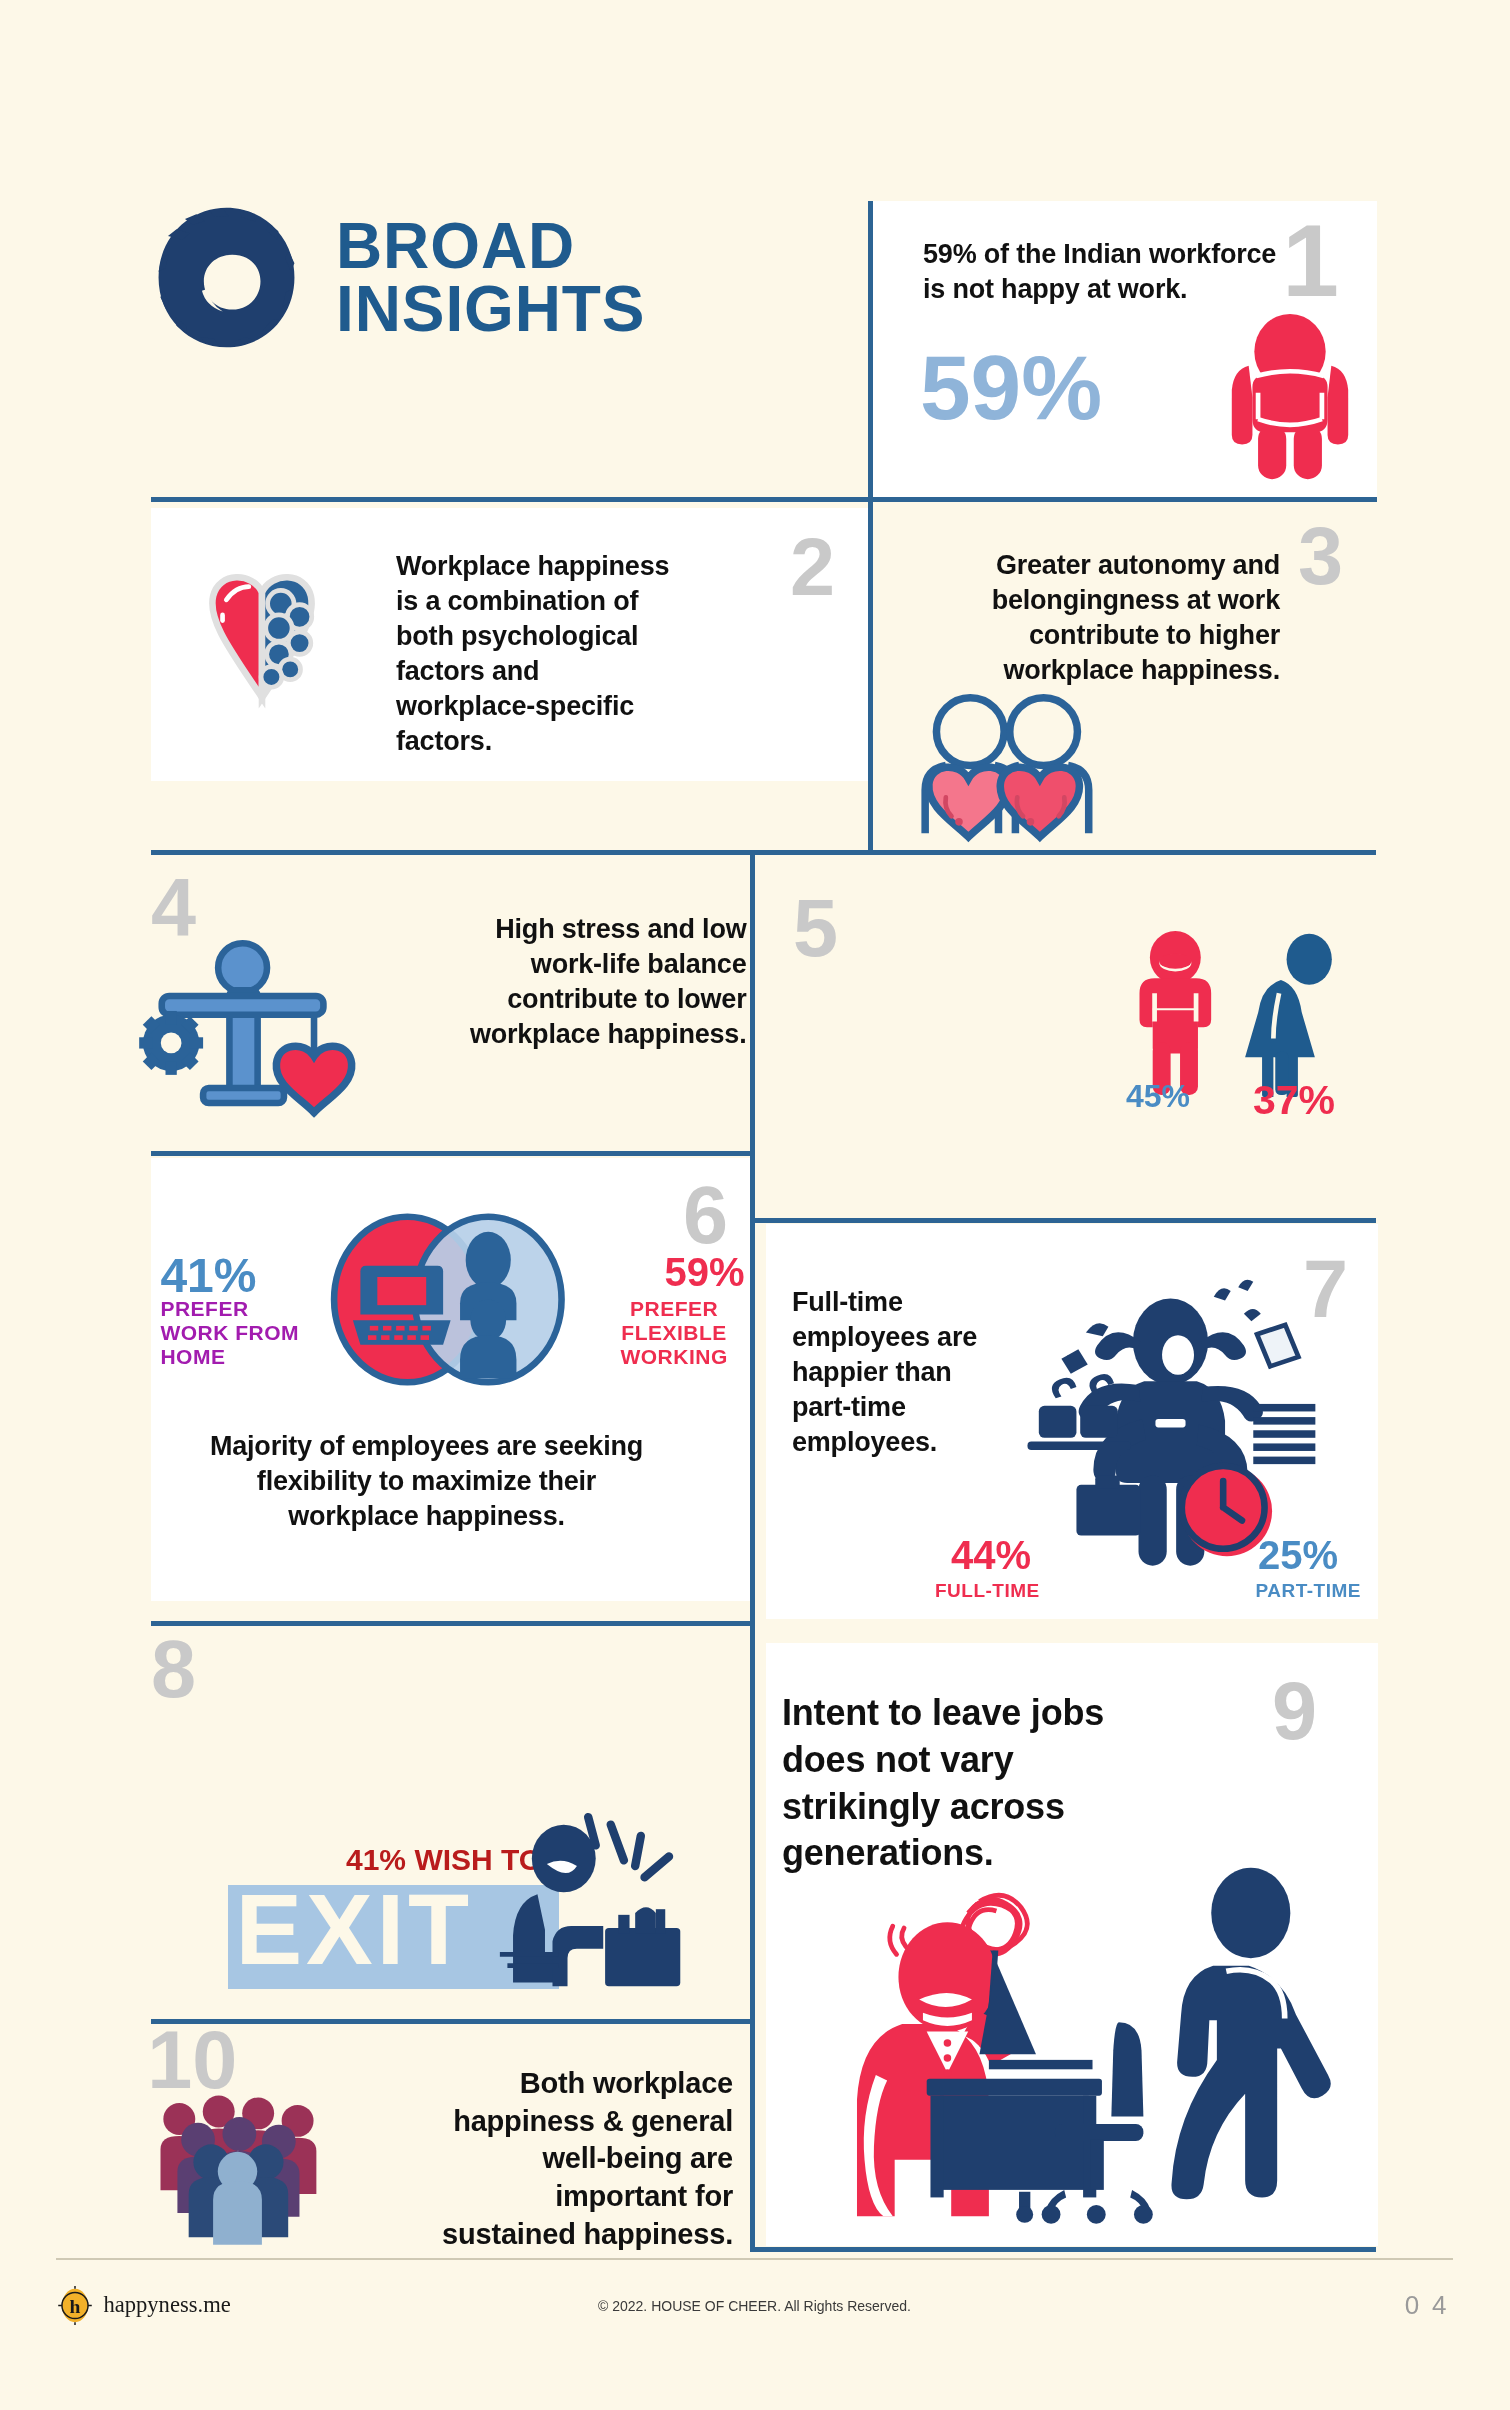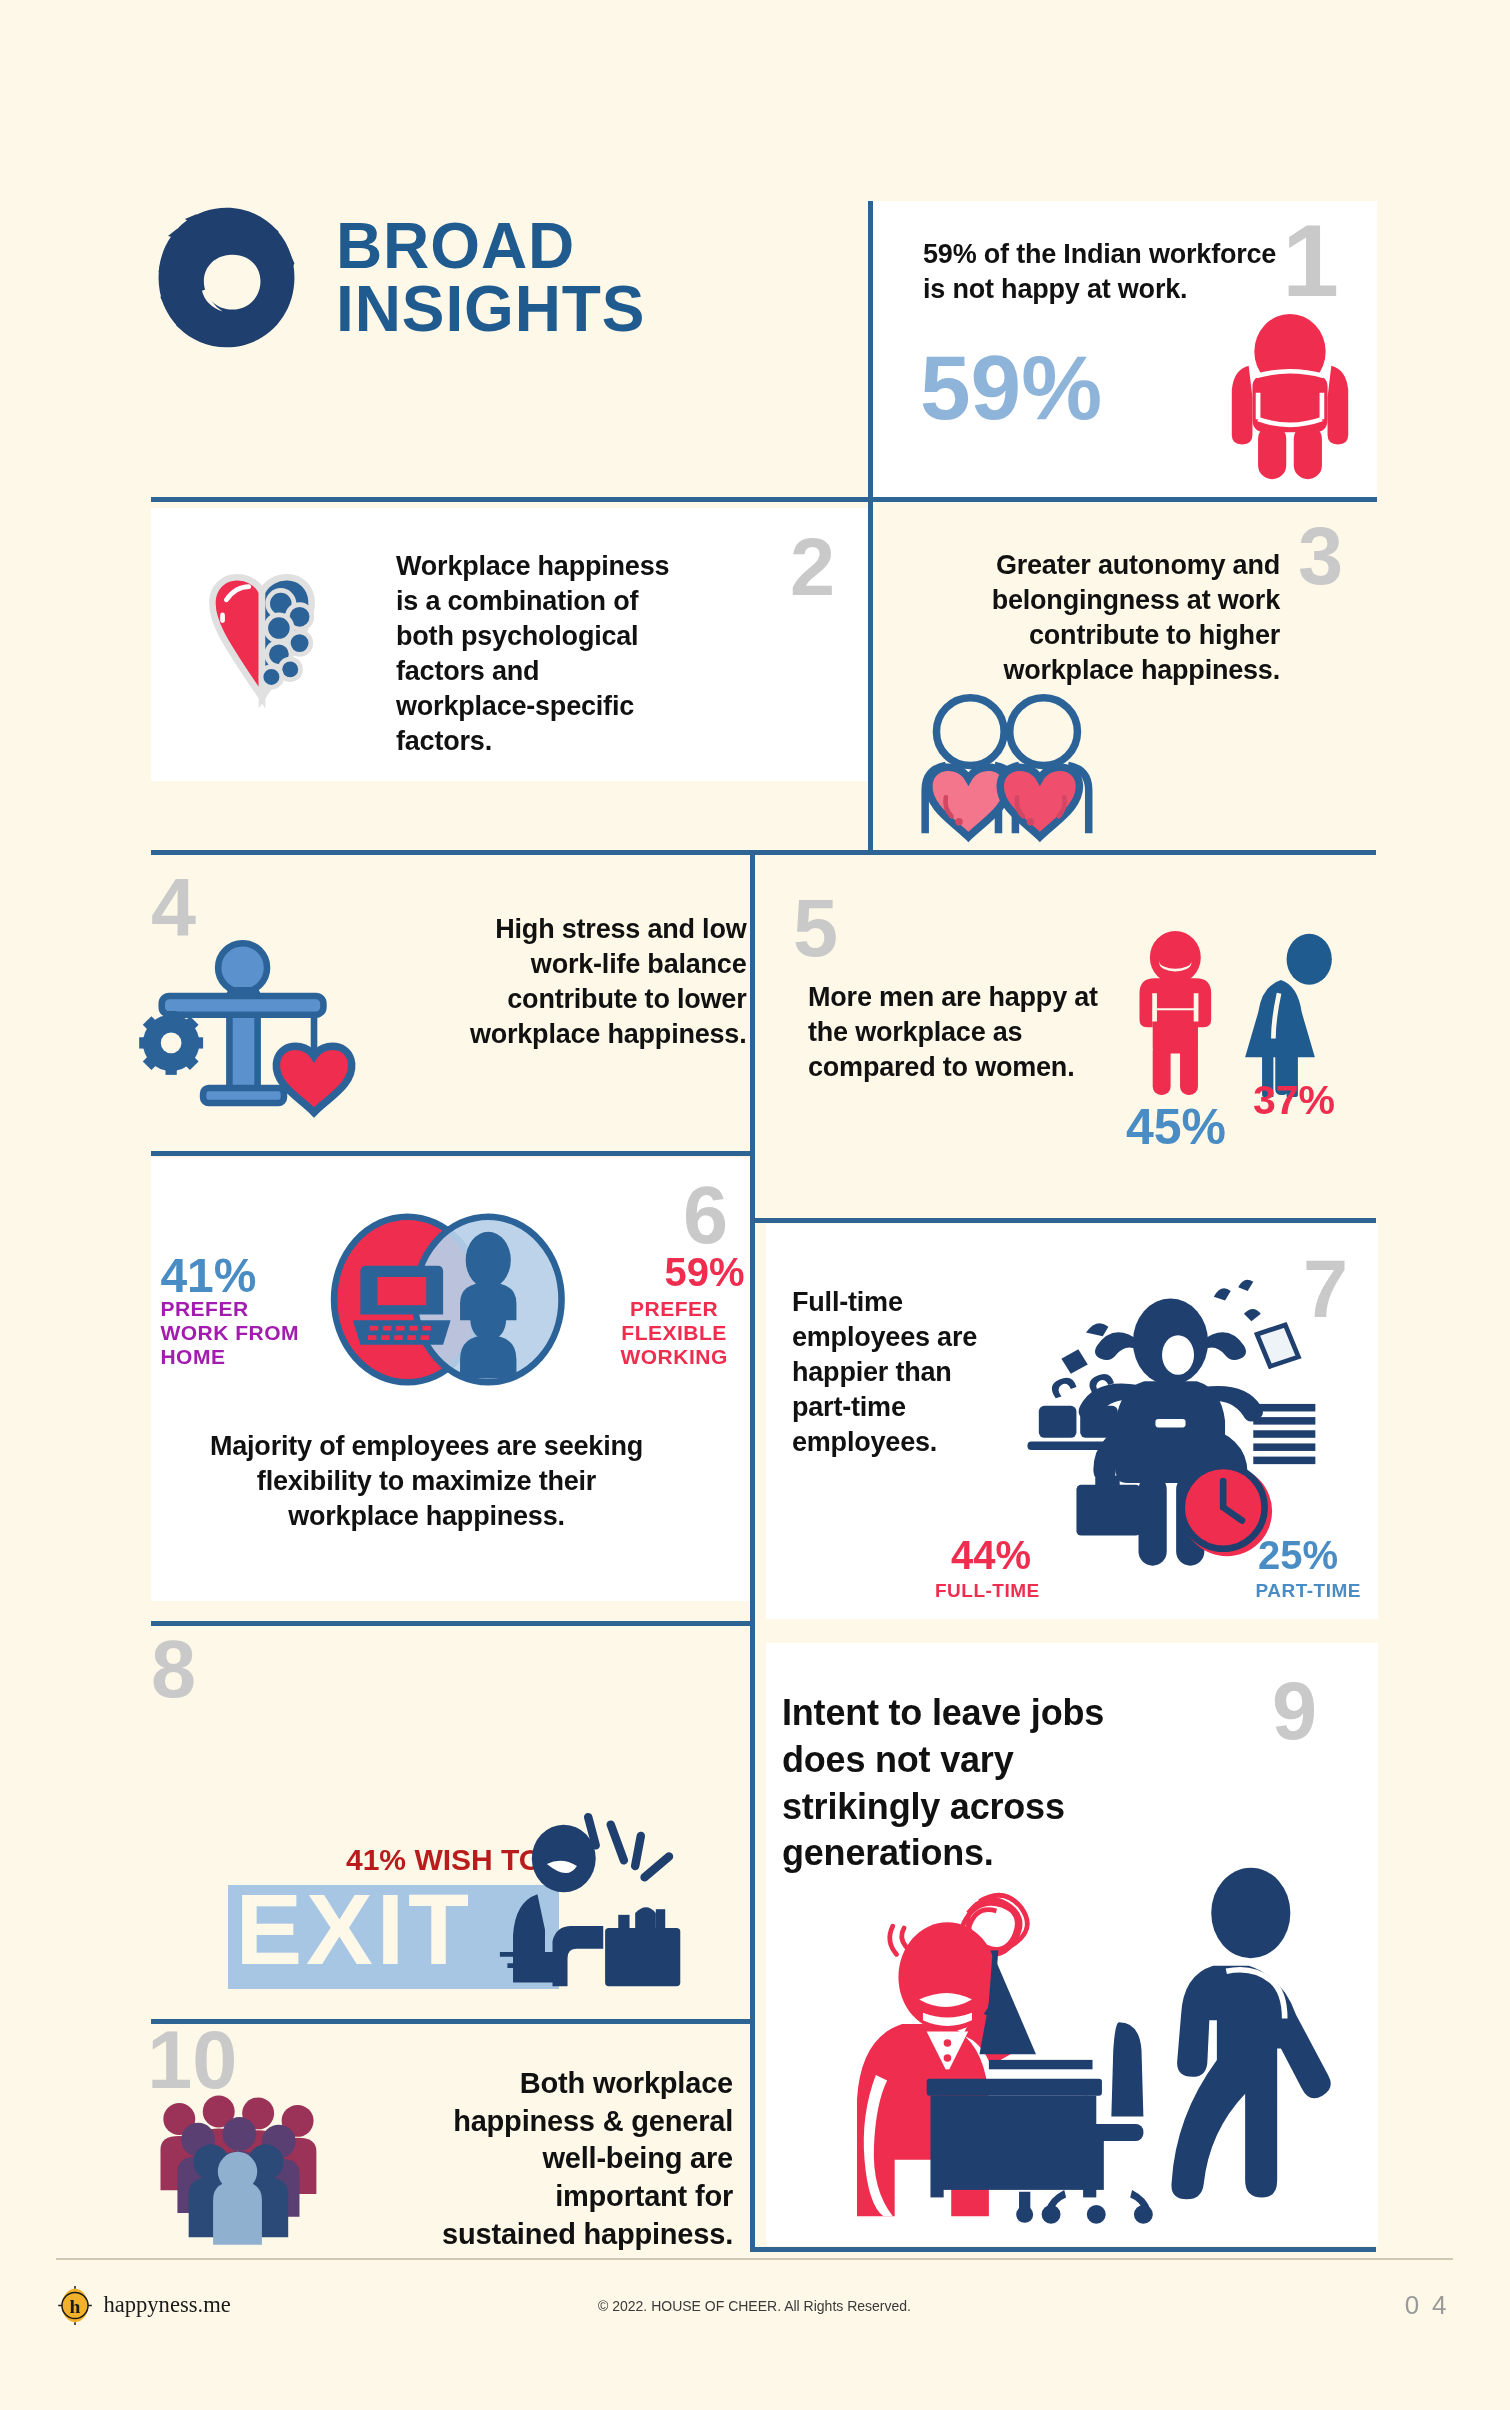--- a/index.html
+++ b/index.html
@@ -181,21 +181,20 @@
           </g>
           <circle cx="36" cy="118" r="11" fill="#fdf8e8"></circle>
         </g>
         <path d="M188 132 C178 116 150 118 148 140 C146 162 172 176 188 192 C204 176 230 162 228 140 C226 118 198 116 188 132 Z" fill="#ef2d4f" stroke="#2b6399" stroke-width="8"></path>
       </svg>
     </div>
   </div>
 
   <div class="card cream" style="left:763px; top:895px; width:621px; height:254px;">
     <div class="num" style="left:30px; top:-7.5px; font-size:81px;">5</div>
-    <div class="txt" style="left:45px; top:85px; width:301px; font-size:27px;">More men are happy at the workplace as compared to women.</div>
     <div style="position:absolute; left:367px; top:36px;">
       <svg width="217" height="165" viewBox="0 0 230 175">
         <g fill="#ef2d4f">
           <ellipse cx="48" cy="28" rx="27" ry="28"></ellipse>
           <path d="M10 66 q0 -16 16 -16 l44 0 q16 0 16 16 l0 28 q0 8 -8 8 l-6 0 l0 -20 l-48 0 l0 20 l-6 0 q-8 0 -8 -8 z"></path>
           <path d="M24 84 l48 0 l0 40 q0 6 -6 6 l-36 0 q-6 0 -6 -6 z"></path>
           <rect x="24" y="118" width="19" height="56" rx="9"></rect>
           <rect x="53" y="118" width="19" height="56" rx="9"></rect>
         </g>
         <g stroke="#fdf8e8" stroke-width="5" fill="none">
@@ -206,21 +205,21 @@
         <g fill="#1f5b8e">
           <ellipse cx="190" cy="30" rx="24" ry="27"></ellipse>
           <path d="M160 52 q-20 6 -24 34 l-14 48 l18 0 l0 40 q0 2 2 2 l10 0 l0 -42 l14 0 l0 42 l10 0 q2 0 2 -2 l0 -40 l18 0 l-14 -48 q-4 -28 -22 -34 z"></path>
           <rect x="154" y="128" width="14" height="46" rx="6"></rect>
         </g>
         <g stroke="#fdf8e8" stroke-width="5" fill="none">
           <path d="M158 66 q-6 28 -6 48"></path>
         </g>
       </svg>
     </div>
-    <div class="stat" style="left:363px; top:185px; font-size:50px; color:#4a8cc4;margin-top:22px;">45%</div>
+    <div class="stat" style="left:363px; top:185px; font-size:32px; color:#4a8cc4;">45%</div>
     <div class="stat" style="left:490px; top:185px; font-size:41px; color:#ef2d4f;">37%</div>
   </div>
 
   <div class="card white" style="left:151px; top:1158px; width:603px; height:443px;">
     <div class="num" style="right:26px; top:17px; font-size:81px;">6</div>
 
     <div style="position:absolute; left:153px; top:55px;">
       <svg width="282" height="174" viewBox="0 0 300 185">
         <ellipse cx="110" cy="92" rx="78" ry="88" fill="#ef2d4f" stroke="#2b6399" stroke-width="7"></ellipse>
         <ellipse cx="196" cy="92" rx="78" ry="88" fill="#b6cfe8" stroke="#2b6399" stroke-width="7" fill-opacity="0.92"></ellipse>

